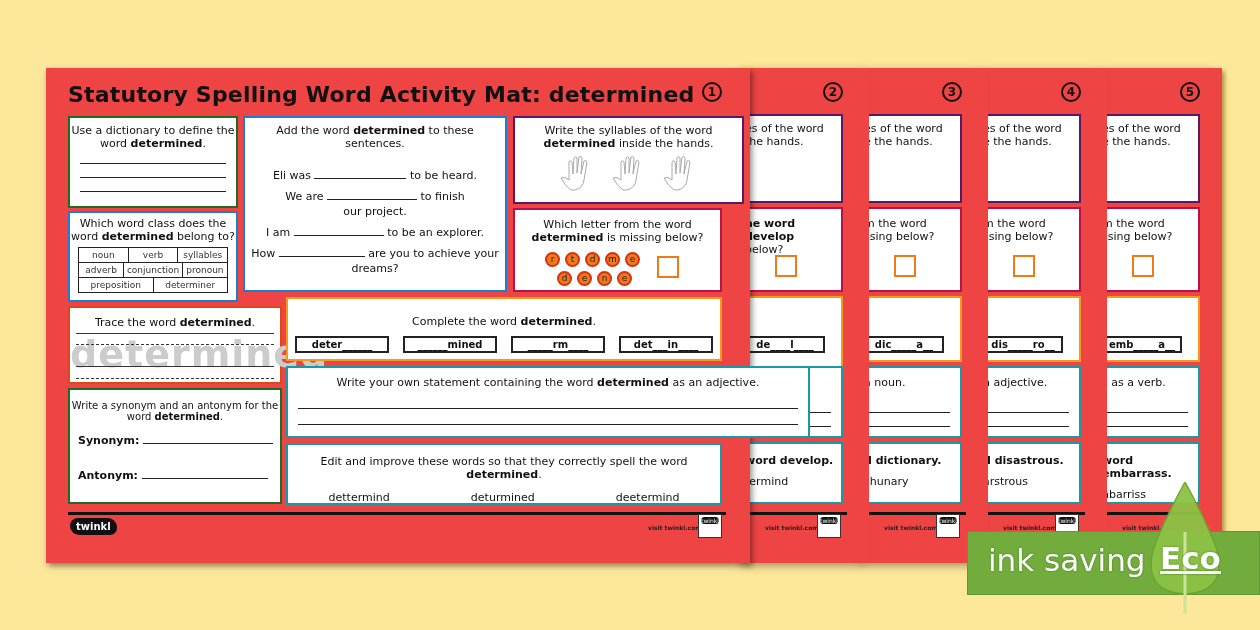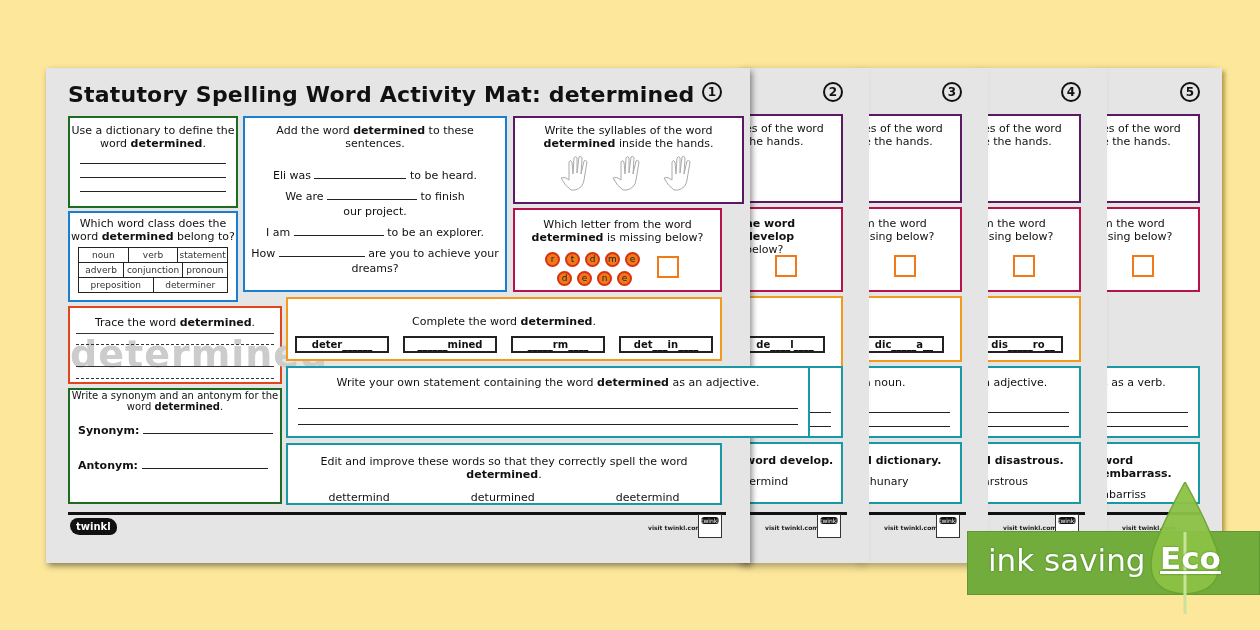--- a/index.html
+++ b/index.html
@@ -7,21 +7,21 @@
   body {
     background: #fde79a;
     font-family: "DejaVu Sans", sans-serif;
     position: relative;
     color: #111;
   }
   .page {
     position: absolute;
     top: 68px;
     height: 495px;
-    background: #e5e5e5;
+    background: #ef4444;
     box-shadow: -6px 3px 8px rgba(0,0,0,0.35);
   }
   .page.p5 { left: 1104px; width: 118px; box-shadow: -6px 3px 8px rgba(0,0,0,0.35), 3px 3px 4px rgba(120,90,0,0.5); }
   .page.p4 { left: 985px; width: 122px; }
   .page.p3 { left: 866px; width: 122px; }
   .page.p2 { left: 747px; width: 122px; }
   .page.p1 { left: 46px; width: 704px; box-shadow: 2px 3px 6px rgba(0,0,0,0.45); }
 
   .num {
     position: absolute; top: 14px; width: 20px; height: 20px;
@@ -109,20 +109,23 @@
   <div class="num" style="left:76px;">5</div>
   <div class="box b-purple" style="left:-4px; top:46px; width:100px; height:89px; text-align:left; padding:6px 0 0 0;">
     <div>es of the word</div>
     <div>e the hands.</div>
   </div>
   <div class="box b-crimson" style="left:-4px; top:139px; width:100px; height:85px; text-align:left; padding:8px 0 0 0;">
     <div>m the word</div>
     <div>ssing below?</div>
     <div class="answer-sq" style="left:30px; top:46px;"></div>
   </div>
+  <div class="box b-orange" style="left:-4px; top:228px; width:100px; height:66px;">
+    <div class="cw-box" style="position:absolute; left:0; top:38px; width:80px;">emb_____a__</div>
+  </div>
   <div class="box b-teal" style="left:-4px; top:298px; width:100px; height:72px; text-align:left; padding-top:8px;">
     <div>s as a verb.</div>
     <div class="line" style="margin:10px 10px 0 0;"></div>
     <div class="line" style="margin:0 10px 0 0;"></div>
   </div>
   <div class="box b-teal" style="left:-4px; top:374px; width:100px; height:62px; text-align:left; padding-top:10px;">
     <div style="font-weight:bold;">word embarrass.</div>
     <div style="margin-top:8px;">nbarriss</div>
   </div>
   <div class="footer-rule" style="left:-4px; right:22px;"></div>
@@ -229,21 +232,21 @@
     <div class="line"></div>
     <div class="line"></div>
   </div>
 
   <div class="box b-blue" style="left:22px; top:143px; width:170px; height:91px; padding-top:4px;">
     <div><span>Which word class does the word </span><b>determined</b><span> belong to?</span></div>
     <div class="wc-table">
       <div class="wc-row">
         <div class="wc-cell">noun</div>
         <div class="wc-cell">verb</div>
-        <div class="wc-cell">statement</div>
+        <div class="wc-cell">syllables</div>
       </div>
       <div class="wc-row">
         <div class="wc-cell">adverb</div>
         <div class="wc-cell" style="flex:1.3;">conjunction</div>
         <div class="wc-cell">pronoun</div>
       </div>
       <div class="wc-row">
         <div class="wc-cell">preposition</div>
         <div class="wc-cell">determiner</div>
       </div>
@@ -254,21 +257,21 @@
     <div><span>Trace the word </span><b>determined</b><span>.</span></div>
     <div class="solid" style="margin-top:4px;"></div>
     <div style="position:relative; height:44px;">
       <div class="dash" style="position:absolute; left:0; right:0; top:8px;"></div>
       <div class="trace-word">determined</div>
       <div class="solid" style="position:absolute; left:0; right:0; top:30px;"></div>
       <div class="dash" style="position:absolute; left:0; right:0; top:42px;"></div>
     </div>
   </div>
 
-  <div class="box b-green" style="left:22px; top:320px; width:214px; height:116px; padding-top:0;">
+  <div class="box b-green" style="left:22px; top:320px; width:214px; height:116px; padding-top:10px;">
     <div style="font-size:10px;"><span>Write a synonym and an antonym for the word </span><b>determined</b><span>.</span></div>
     <div style="text-align:left; margin:12px 0 0 8px; font-weight:bold;">
       <span>Synonym:</span>
       <span style="display:inline-block; width:130px; border-bottom:1px solid #222;"></span>
     </div>
     <div style="text-align:left; margin:22px 0 0 8px; font-weight:bold;">
       <span>Antonym:</span>
       <span style="display:inline-block; width:126px; border-bottom:1px solid #222;"></span>
     </div>
   </div>

